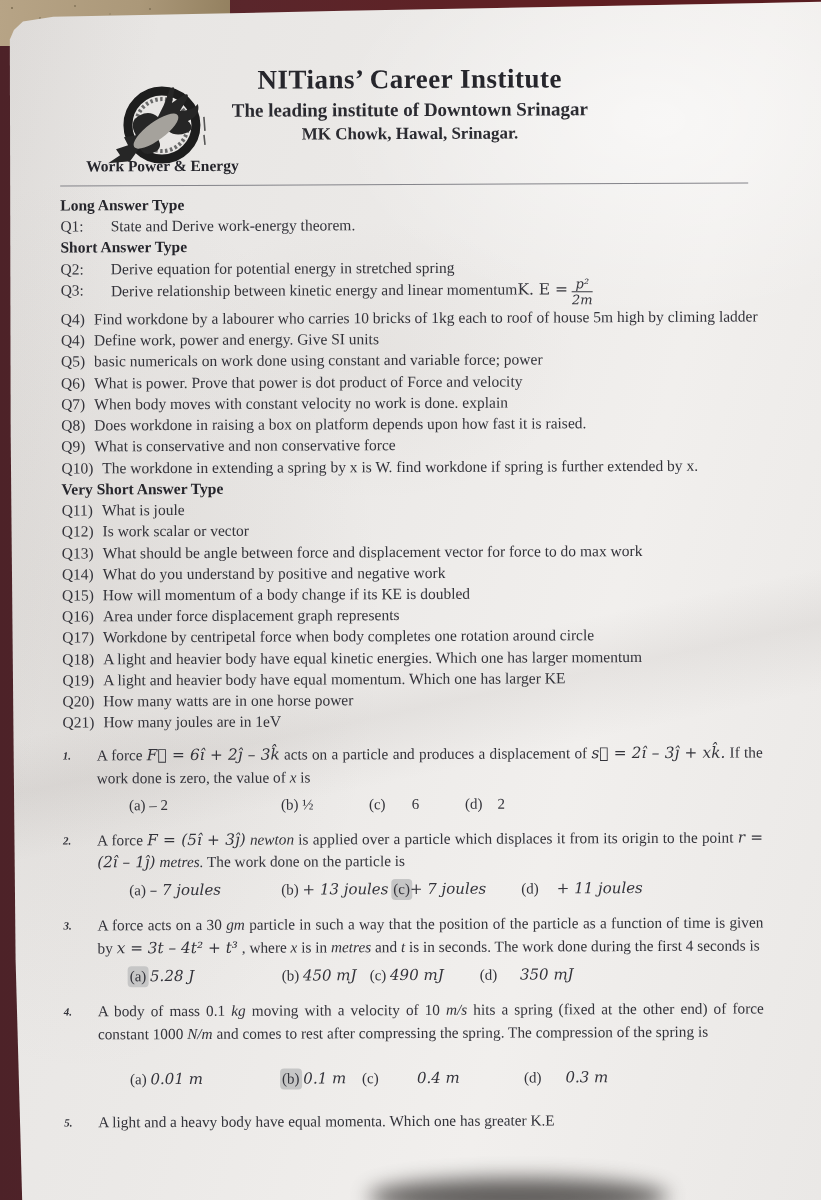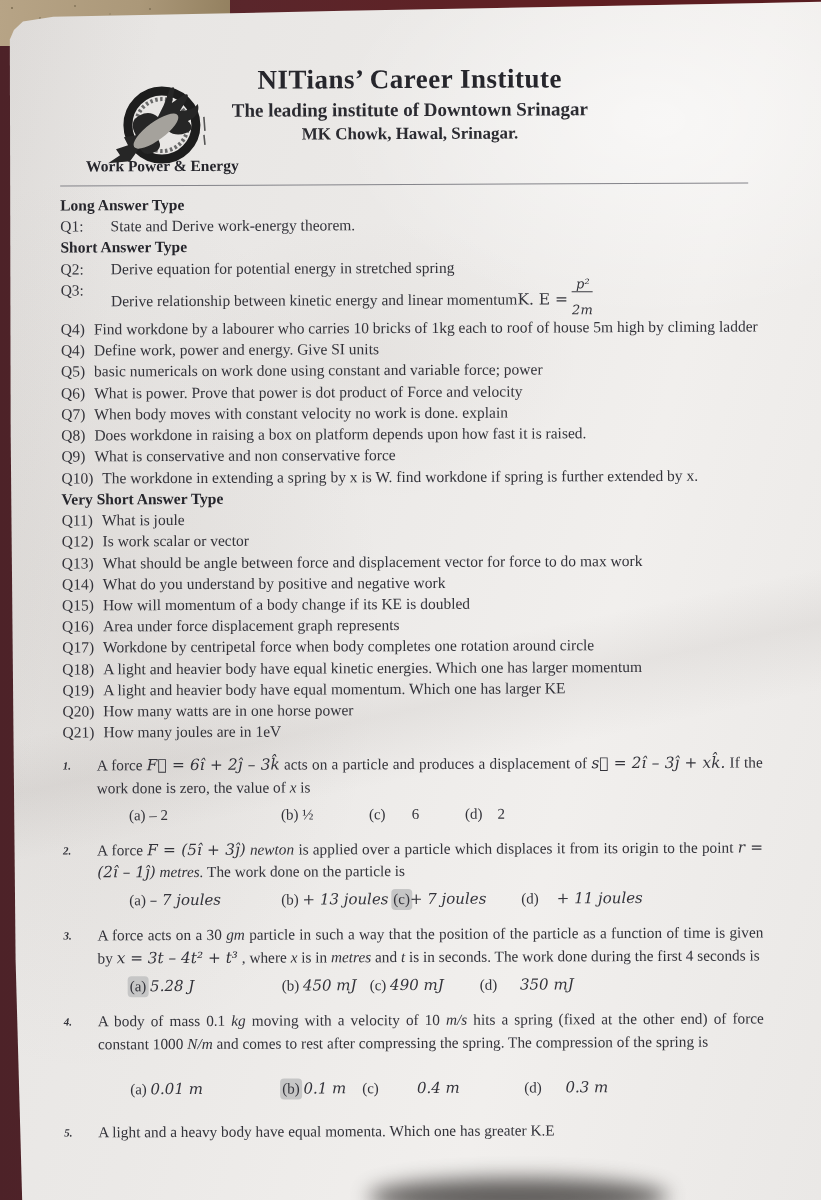--- a/index.html
+++ b/index.html
@@ -36,24 +36,24 @@
   .inst-addr{font-size:17px;font-weight:bold;color:#2b2b31;margin-top:3px;}
   .topic{font-size:15.5px;font-weight:bold;color:#26262c;margin:12px 0 0 26px;}
   .rule{border:none;border-top:1.6px solid #84848a;margin:10px 12px 0 0;}
   
   .sections{margin-top:8px;font-size:15.5px;line-height:1.37;}
   .sec-head{font-weight:bold;color:#26262c;}
   .q{display:flex;align-items:flex-start;}
   .q-label{flex:0 0 auto;margin-right:9px;white-space:nowrap;}
   .q.colon .q-label{margin-right:27px;}
   .q-text{flex:1 1 auto;}
-  .frac{display:inline-block;vertical-align:-10px;text-align:right;line-height:1;
+  .frac{display:inline-block;vertical-align:-10px;text-align:center;line-height:1;
     font-style:italic;font-family:"DejaVu Serif",serif;margin-left:4px;}
   .frac .num{display:block;font-size:13px;border-bottom:1.2px solid #3a3a40;padding:0 3px 1px;}
-  .frac .den{display:block;font-size:13px;padding-top:11px;}
+  .frac .den{display:block;font-size:13px;padding-top:1px;}
   .f-lead{font-family:"DejaVu Serif",serif;}
   
   .mcqs{margin-top:11px;}
   .mcq{display:flex;margin-top:6px;}
   .mcq-num{flex:0 0 34px;font-size:11px;font-weight:bold;font-style:italic;padding-top:5px;}
   .mcq-body{flex:1 1 auto;}
   .mcq-text{font-size:15.3px;line-height:1.5;text-align:justify;}
   .m{font-style:italic;font-family:"DejaVu Serif",serif;}
   .i{font-style:italic;}
   .opts{display:grid;padding-left:32px;margin:7px 0 9px 0;font-size:15px;}

